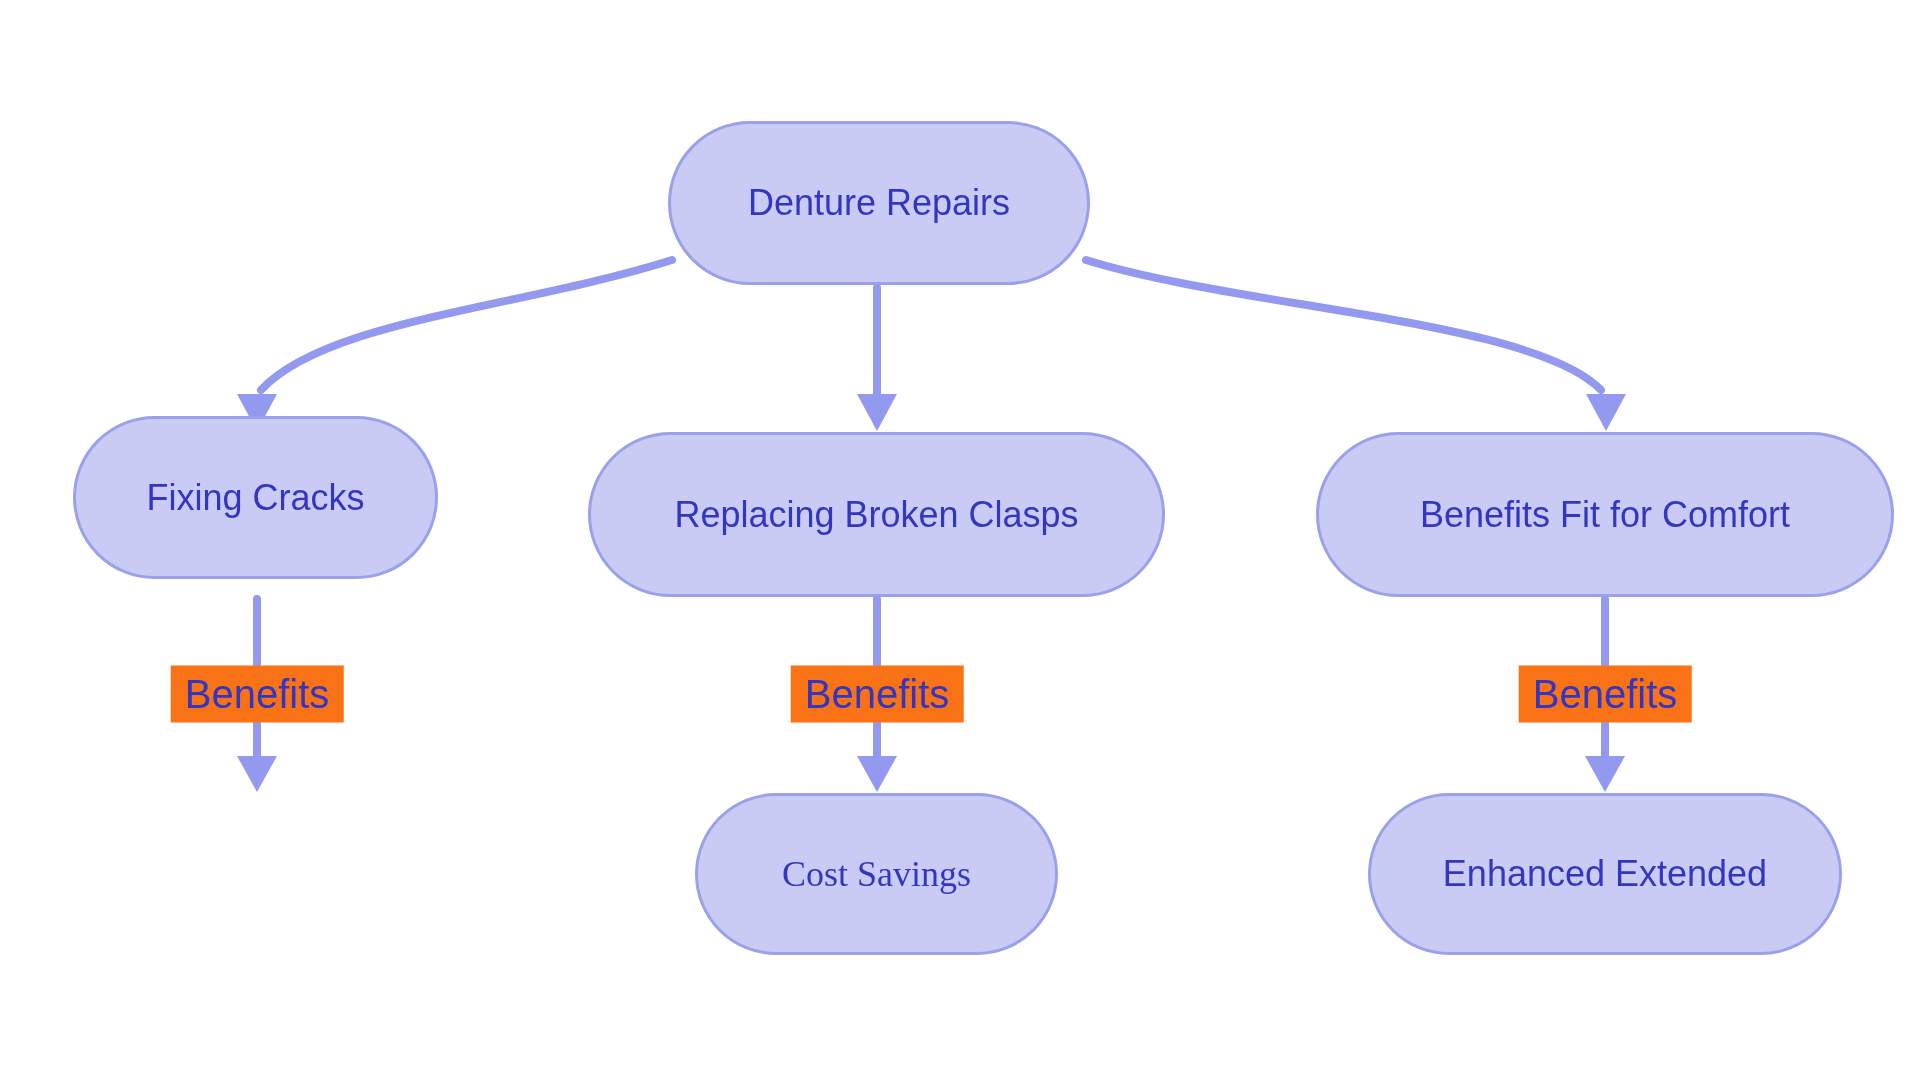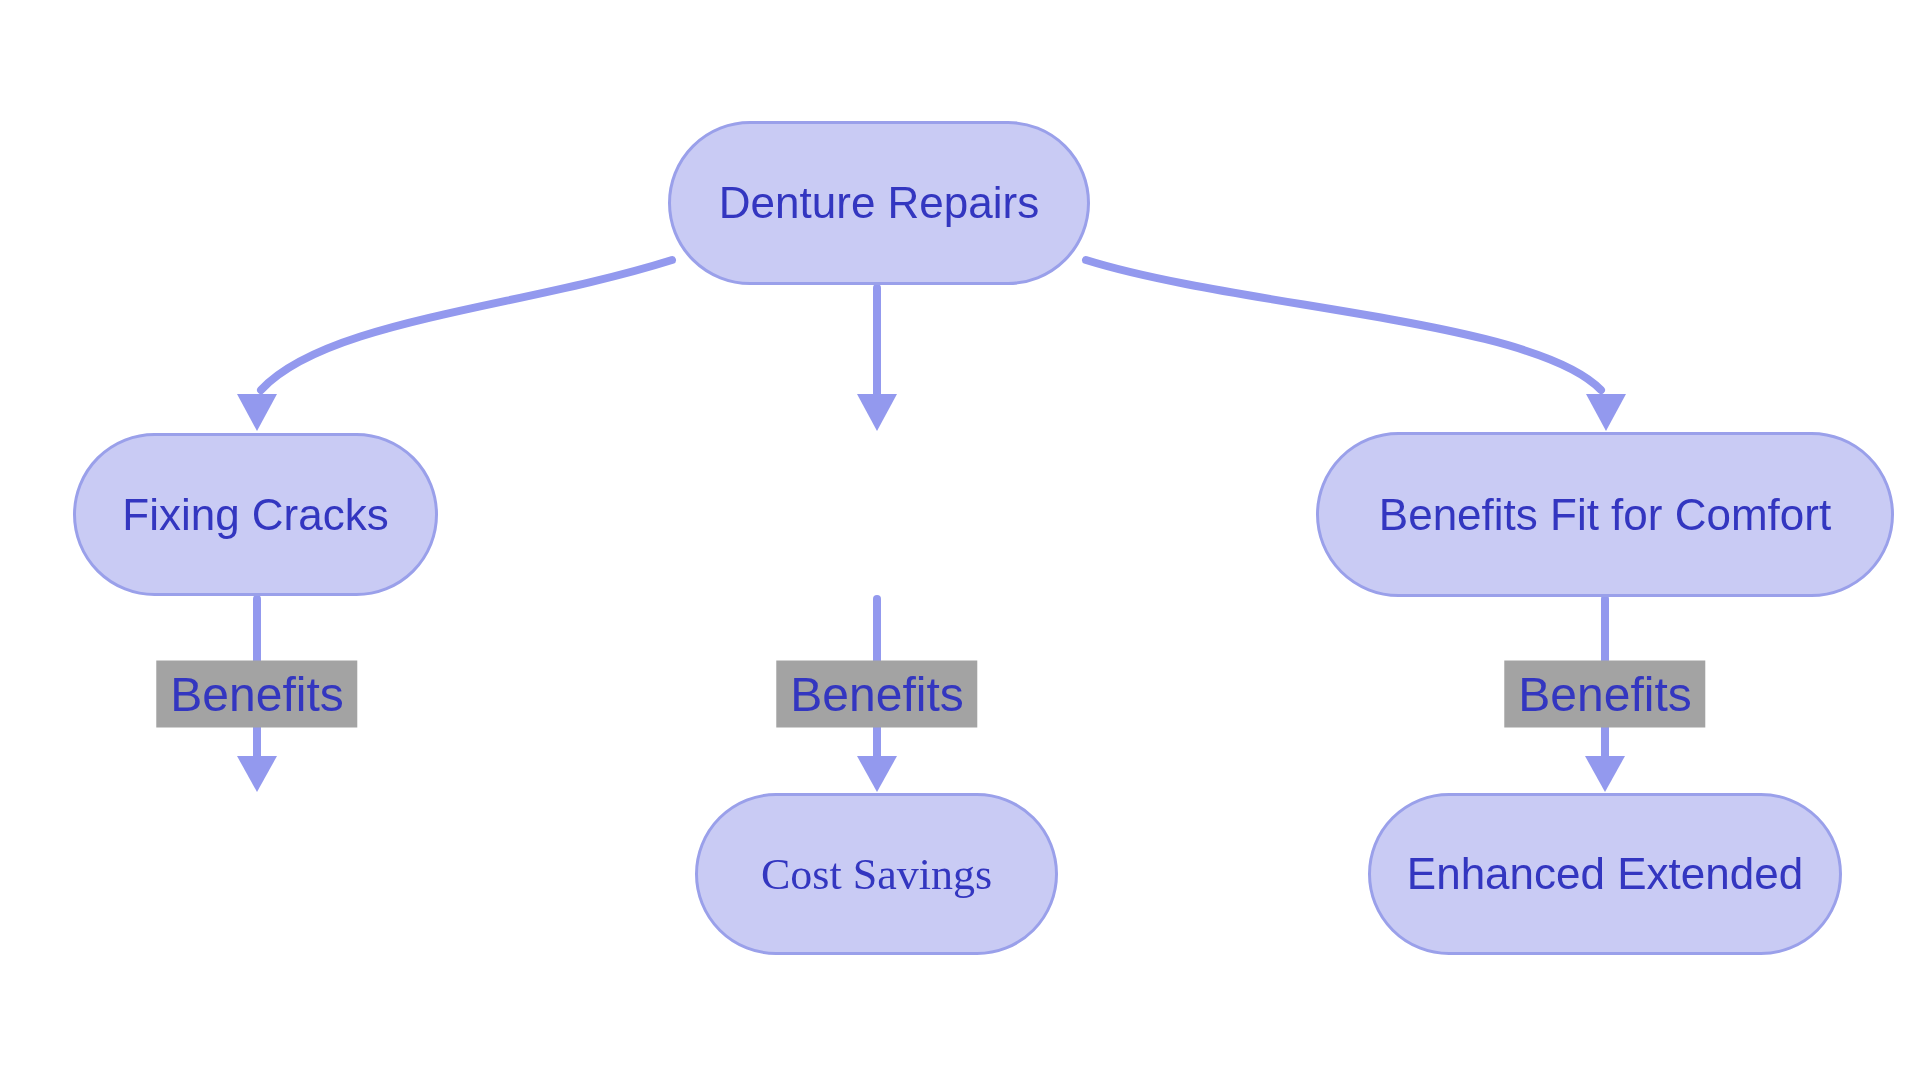--- a/index.html
+++ b/index.html
@@ -35,37 +35,37 @@
   .node {
     position: absolute;
     display: flex;
     align-items: center;
     justify-content: center;
     background: #c9cbf4;
     border: 3px solid #9aa0ea;
     border-radius: 84px;
     box-sizing: border-box;
     color: #3336c0;
-    font-size: 44px;
+    font-size: 36px;
     text-align: center;
     white-space: nowrap;
   }
   .node-root   { left: 668px;  top: 121px; width: 422px; height: 164px; }
-  .node-b1     { left: 73px;   top: 433px; width: 365px; height: 163px; }
+  .node-b1     { left: 73px;   top: 416px; width: 365px; height: 163px; }
   .node-b2     { left: 588px;  top: 432px; width: 577px; height: 165px; }
   .node-b3     { left: 1316px; top: 432px; width: 578px; height: 165px; }
   .node-l1     { left: 21px;   top: 793px; width: 470px; height: 162px; }
   .node-l2     { left: 695px;  top: 793px; width: 363px; height: 162px; font-family: Liberation Serif, serif; }
   .node-l3     { left: 1368px; top: 793px; width: 474px; height: 162px; }
   .edge-label {
     position: absolute;
     transform: translate(-50%, -50%);
-    background: #a3a3a3;
+    background: #f97316;
     color: #3336c0;
-    font-size: 48px;
+    font-size: 40px;
     padding: 6px 14px;
     white-space: nowrap;
   }
   .edge-label-1 { left: 257px;  top: 694px; }
   .edge-label-2 { left: 877px;  top: 694px; }
   .edge-label-3 { left: 1605px; top: 694px; }
 </style>
 </head>
 <body>
 
@@ -93,20 +93,23 @@
   </svg>
 
   <div class="node node-root">
     <span>Denture Repairs</span>
   </div>
 
   <div class="node node-b1">
     <span>Fixing Cracks</span>
   </div>
 
+  <div class="node node-b2">
+    <span>Replacing Broken Clasps</span>
+  </div>
 
   <div class="node node-b3">
     <span>Benefits Fit for Comfort</span>
   </div>
 
 
   <div class="node node-l2">
     <span>Cost Savings</span>
   </div>
 

